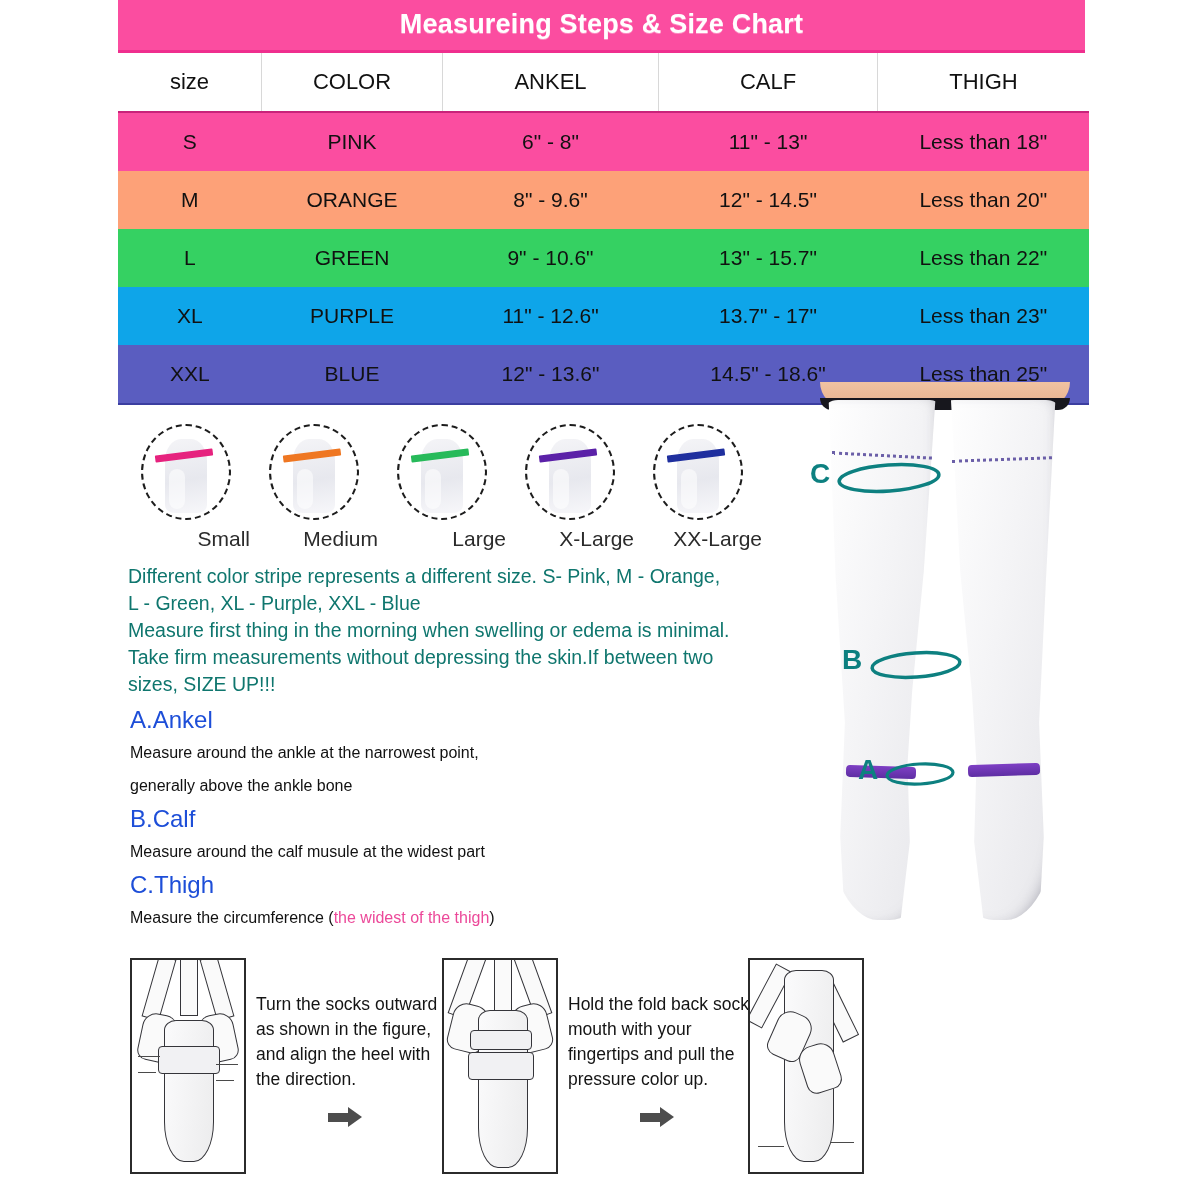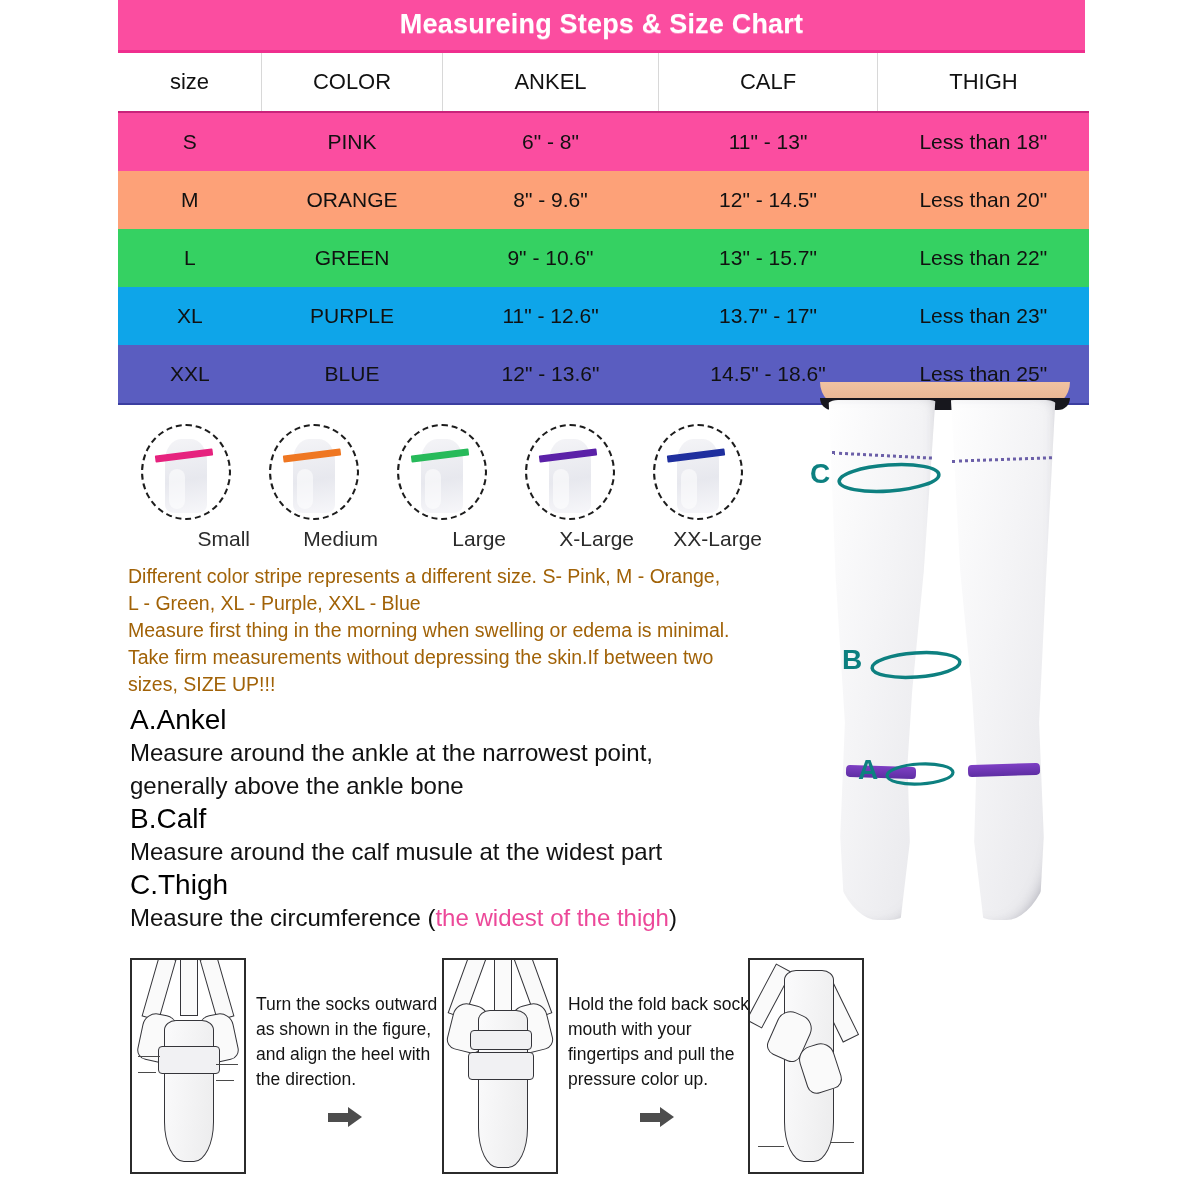--- a/index.html
+++ b/index.html
@@ -76,31 +76,31 @@
     position:absolute;left:12px;top:26px;width:58px;height:7px;
     transform:rotate(-7deg);border-radius:1px;
   }
   .thumb-label{
     font-size:21px;color:#2b2b2b;margin-top:7px;white-space:nowrap;
   }
 
   
   .desc{
     position:absolute;left:128px;top:563px;width:690px;
-    font-size:19.5px;line-height:27px;color:#a16207;
+    font-size:19.5px;line-height:27px;color:#0f766e;
   }
   .desc div{white-space:nowrap;}
 
   
   .abc{position:absolute;left:130px;top:703px;width:700px;}
   .abc .head{
-    color:#000000;font-size:28px;line-height:33px;
+    color:#1d4ed8;font-size:24px;line-height:33px;
   }
   .abc .body{
-    color:#111111;font-size:24px;line-height:33px;
+    color:#111111;font-size:16px;line-height:33px;
   }
   .abc .body .accent{color:#ec4899;text-align:center;}
 
   
   .legs{
     position:absolute;left:800px;top:382px;width:290px;height:560px;
     overflow:hidden;
   }
   .skin-band{
     position:absolute;left:20px;top:0;width:250px;height:26px;

